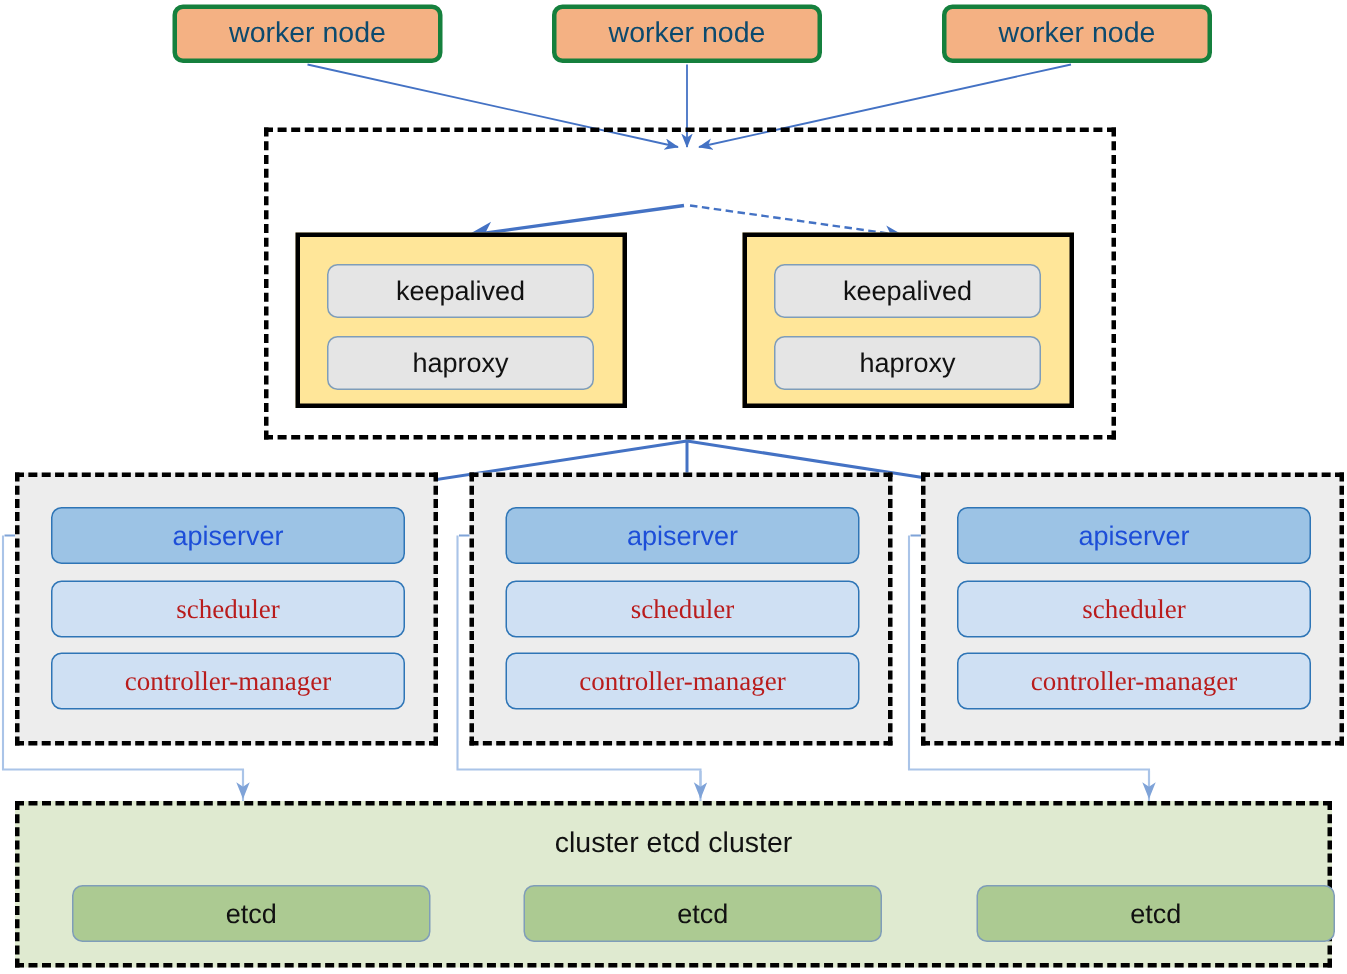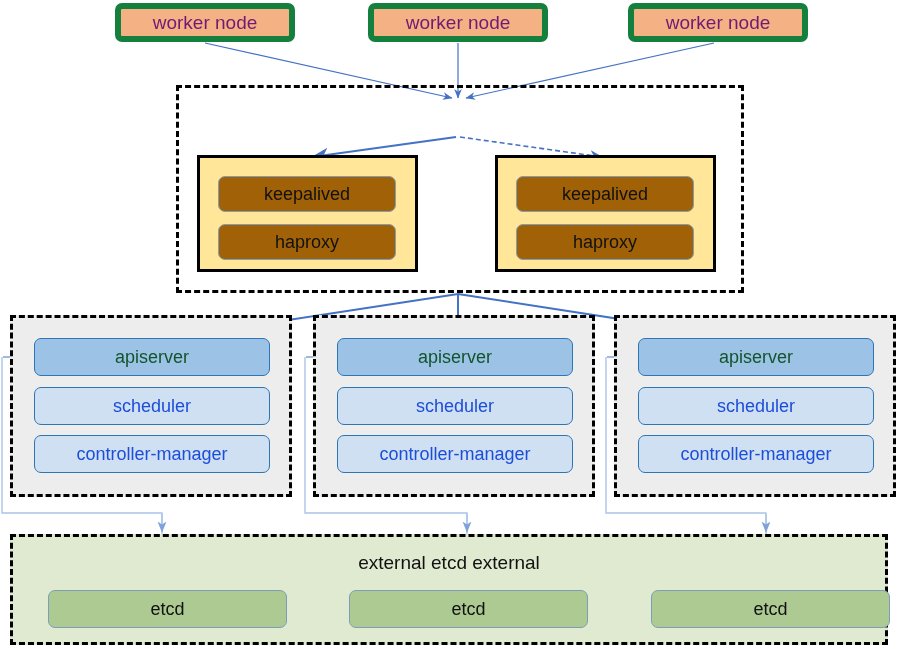--- a/index.html
+++ b/index.html
@@ -30,23 +30,23 @@
     box-sizing: border-box;
     display: flex;
     align-items: center;
     justify-content: center;
     text-align: center;
   }
 
   
   .worker {
     background: #f4b183;
-    border: 6px solid #15803d;
-    border-radius: 7px;
-    color: #701a75;
+    border: 3px solid #15803d;
+    border-radius: 7px;
+    color: #0c4a6e;
     font-size: 19px;
     z-index: 4;
   }
 
   
   .lb-group {
     border: 3px dashed #000000;
     background: transparent;
     z-index: 1;
   }
@@ -57,49 +57,50 @@
     color: #111111;
     font-size: 19px;
     z-index: 4;
   }
   .lb-node {
     background: #ffe699;
     border: 3px solid #000000;
     z-index: 3;
   }
   .lb-svc {
-    background: #a16207;
+    background: #e5e5e5;
     border: 1px solid #7f9db9;
     border-radius: 7px;
     color: #111111;
     font-size: 18px;
     z-index: 4;
   }
 
   
   .cp-group {
     border: 3px dashed #000000;
     background: #ededed;
     z-index: 1;
   }
   .cp-apiserver {
     background: #9cc3e5;
     border: 1px solid #2e75b6;
     border-radius: 7px;
-    color: #14532d;
+    color: #1d4ed8;
     font-size: 18px;
     z-index: 4;
   }
   .cp-comp {
     background: #cfe0f3;
     border: 1px solid #2e75b6;
     border-radius: 7px;
-    color: #1d4ed8;
-    font-size: 18px;
-    z-index: 4;
+    color: #b91c1c;
+    font-size: 18px;
+    z-index: 4;
+    font-family: Liberation Serif, serif;
   }
 
   
   .etcd-group {
     border: 3px dashed #000000;
     background: #dfead0;
     z-index: 1;
   }
   .etcd-title {
     position: absolute;
@@ -196,18 +197,18 @@
   <div class="node cp-apiserver" style="left:337px; top:338px; width:236px; height:38px;">apiserver</div>
   <div class="node cp-comp" style="left:337px; top:387px; width:236px; height:38px;">scheduler</div>
   <div class="node cp-comp" style="left:337px; top:435px; width:236px; height:38px;">controller-manager</div>
 
   <div class="node cp-group" style="left:614px; top:315px; width:282px; height:182px;"></div>
   <div class="node cp-apiserver" style="left:638px; top:338px; width:236px; height:38px;">apiserver</div>
   <div class="node cp-comp" style="left:638px; top:387px; width:236px; height:38px;">scheduler</div>
   <div class="node cp-comp" style="left:638px; top:435px; width:236px; height:38px;">controller-manager</div>
 
   <div class="node etcd-group" style="left:10px; top:534px; width:878px; height:111px;"></div>
-  <div class="etcd-title" style="left:10px; top:552px; width:878px;">external etcd external</div>
+  <div class="etcd-title" style="left:10px; top:552px; width:878px;">cluster etcd cluster</div>
   <div class="node etcd-node" style="left:32px; top:590px; width:239px; height:38px;">etcd</div>
   <div class="node etcd-node" style="left:333px; top:590px; width:239px; height:38px;">etcd</div>
   <div class="node etcd-node" style="left:635px; top:590px; width:239px; height:38px;">etcd</div>
 
 </div>
 
 </body></html>

